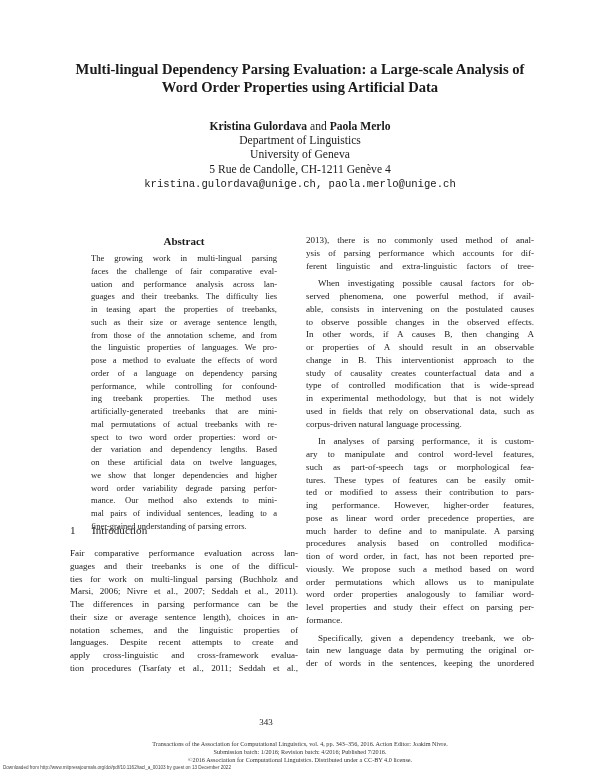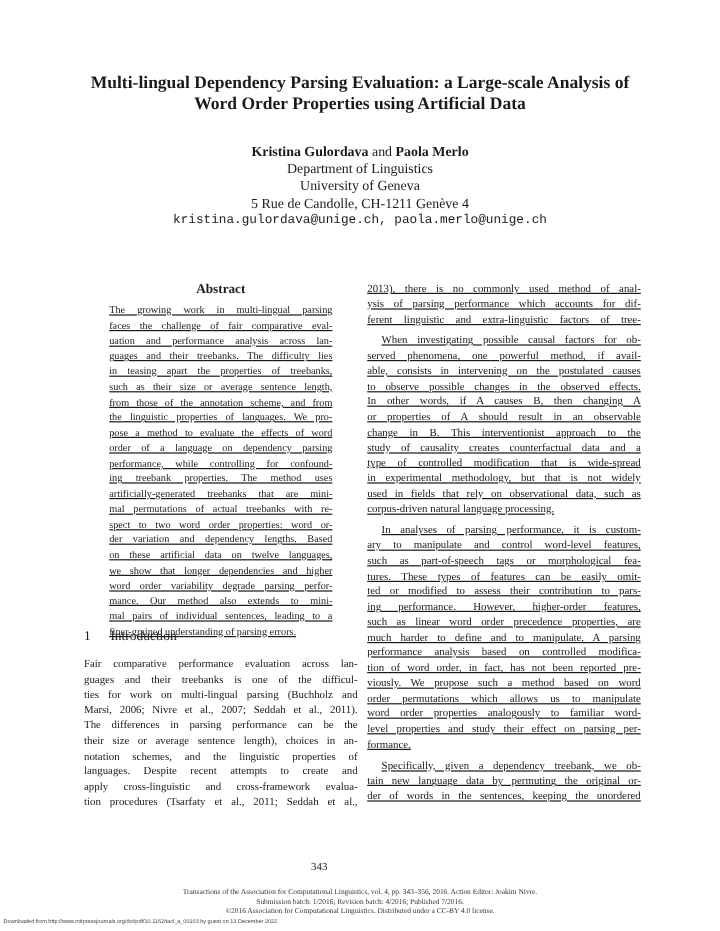--- a/index.html
+++ b/index.html
@@ -1,21 +1,21 @@
 <!DOCTYPE html>
 <html><head>
 <meta charset="utf-8">
 <style>
   html, body { margin: 0; padding: 0; background: #ffffff; }
   body { width: 600px; height: 776px; position: relative; overflow: hidden; font-family: "Liberation Serif", "DejaVu Serif", serif; color: #1a1a1a; }
   .title { position: absolute; top: 60px; left: 40px; width: 520px; text-align: center; font-weight: bold; font-size: 14.6px; line-height: 18px; }
   .authors { position: absolute; top: 120px; left: 80px; width: 440px; text-align: center; font-size: 11.6px; line-height: 14.2px; }
   .authors b { font-weight: bold; }
   .email { font-family: "Liberation Mono", "DejaVu Sans Mono", monospace; font-size: 10.6px; }
-  .col { position: absolute; font-size: 9.05px; line-height: 12.75px; text-align: justify; text-decoration: underline; }
+  .col { position: absolute; font-size: 9.05px; line-height: 12.75px; text-align: justify; }
   .col-abstract { left: 91px; width: 186px; top: 252px; font-size: 8.55px; line-height: 12.75px; }
   .col-right { left: 306px; width: 228px; top: 234px; }
   .abstract-title { position: absolute; top: 235px; left: 70px; width: 228px; text-align: center; font-weight: bold; font-size: 11px; }
   .section-title { position: absolute; top: 524px; left: 70px; font-weight: normal; font-size: 11.2px; }
   .section-title .num { display: inline-block; width: 22px; }
   p { margin: 0; }
   .gap { margin-top: 5px; }
   .intro-body { position: absolute; left: 70px; width: 228px; top: 547px; font-size: 9.05px; line-height: 12.75px; text-align: justify; }
   .page-num { position: absolute; top: 717px; left: 0; width: 532px; text-align: center; font-size: 9px; }
   .footer { position: absolute; top: 740px; left: 60px; width: 480px; text-align: center; font-size: 6.2px; line-height: 8px; color: #333; }
@@ -109,23 +109,23 @@
       <span class="line">used in fields that rely on observational data, such as</span>
       <span class="last">corpus-driven natural language processing.</span>
     </p>
     <p class="gap">
       <span class="line" style="text-indent: 12px;">In analyses of parsing performance, it is custom-</span>
       <span class="line">ary to manipulate and control word-level features,</span>
       <span class="line">such as part-of-speech tags or morphological fea-</span>
       <span class="line">tures.  These types of features can be easily omit-</span>
       <span class="line">ted or modified to assess their contribution to pars-</span>
       <span class="line">ing performance.  However, higher-order features,</span>
-      <span class="line">such as linear word order precedence properties, are</span>
+      <span class="line">pose as linear word order precedence properties, are</span>
       <span class="line">much harder to define and to manipulate. A parsing</span>
-      <span class="line">performance analysis based on controlled modifica-</span>
+      <span class="line">procedures analysis based on controlled modifica-</span>
       <span class="line">tion of word order, in fact, has not been reported pre-</span>
       <span class="line">viously. We propose such a method based on word</span>
       <span class="line">order permutations which allows us to manipulate</span>
       <span class="line">word order properties analogously to familiar word-</span>
       <span class="line">level properties and study their effect on parsing per-</span>
       <span class="last">formance.</span>
     </p>
     <p class="gap">
       <span class="line" style="text-indent: 12px;">Specifically, given a dependency treebank, we ob-</span>
       <span class="line">tain new language data by permuting the original or-</span>

